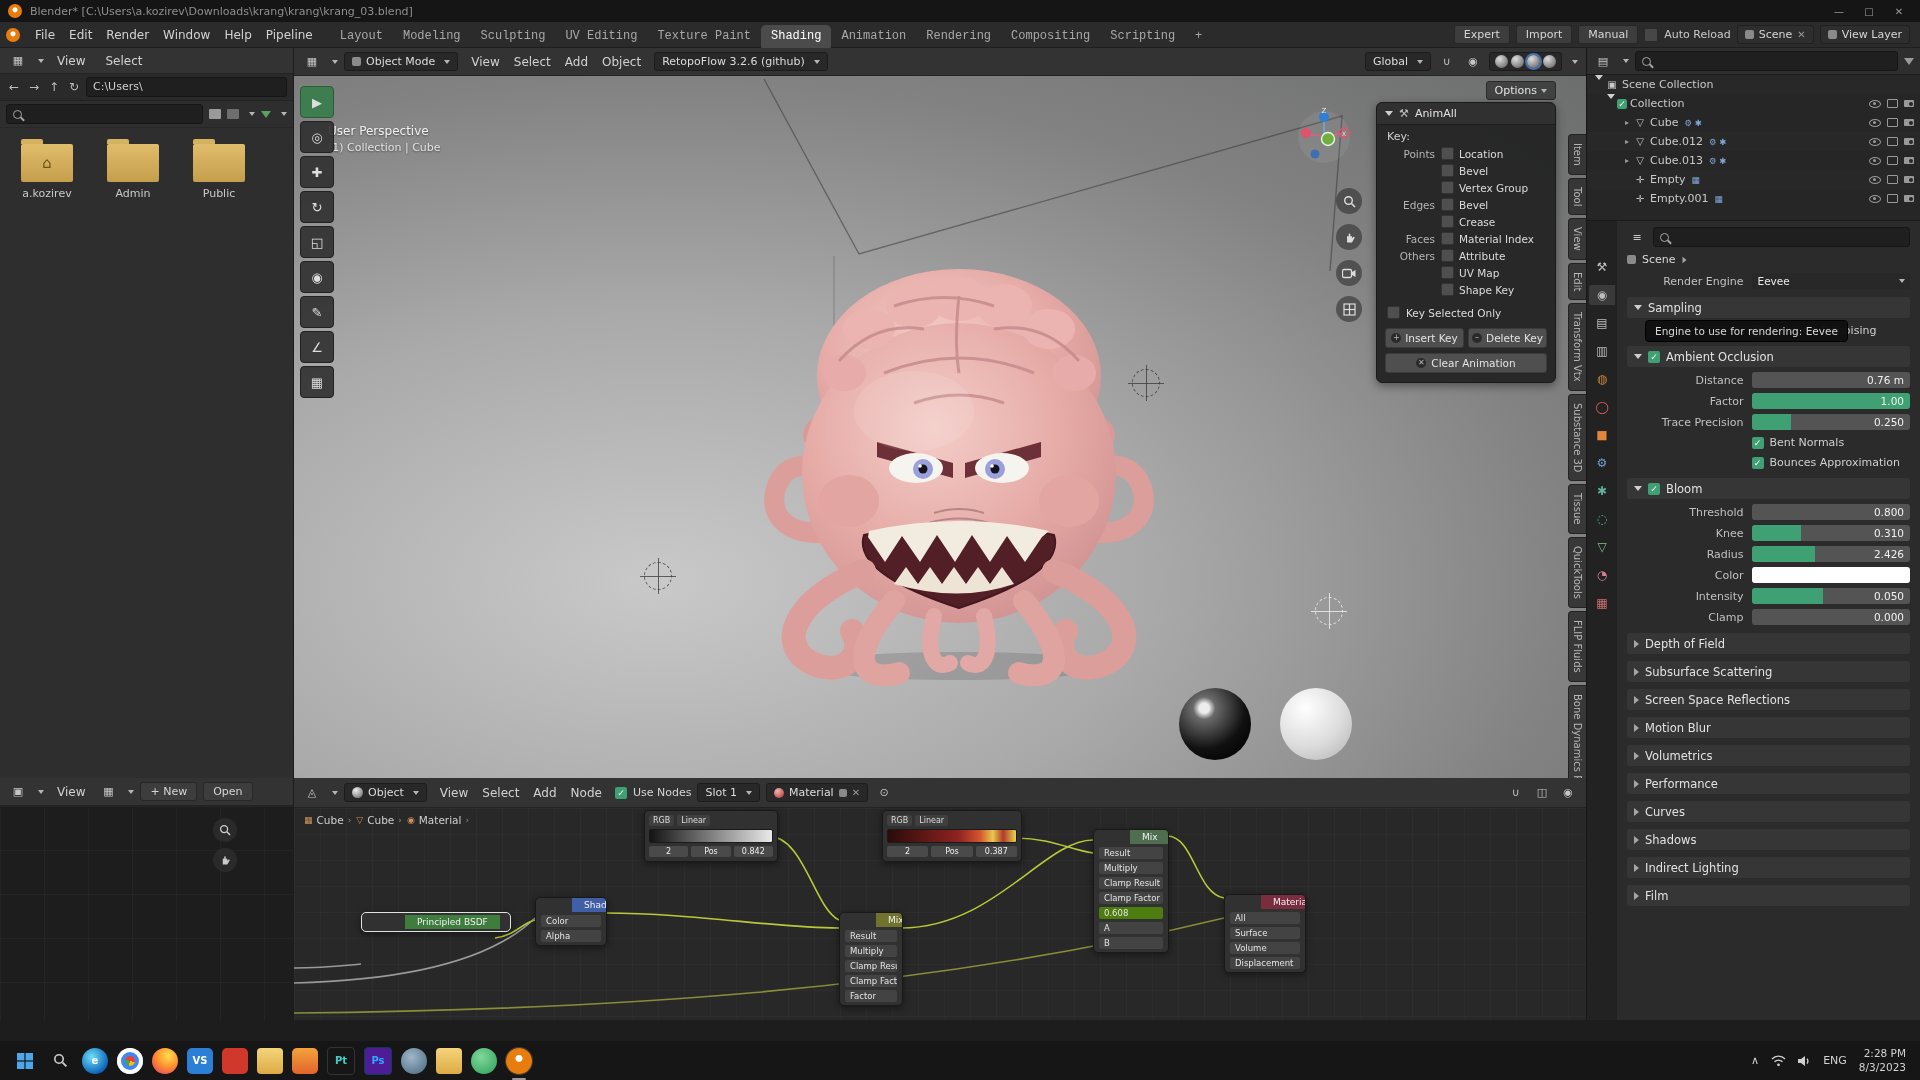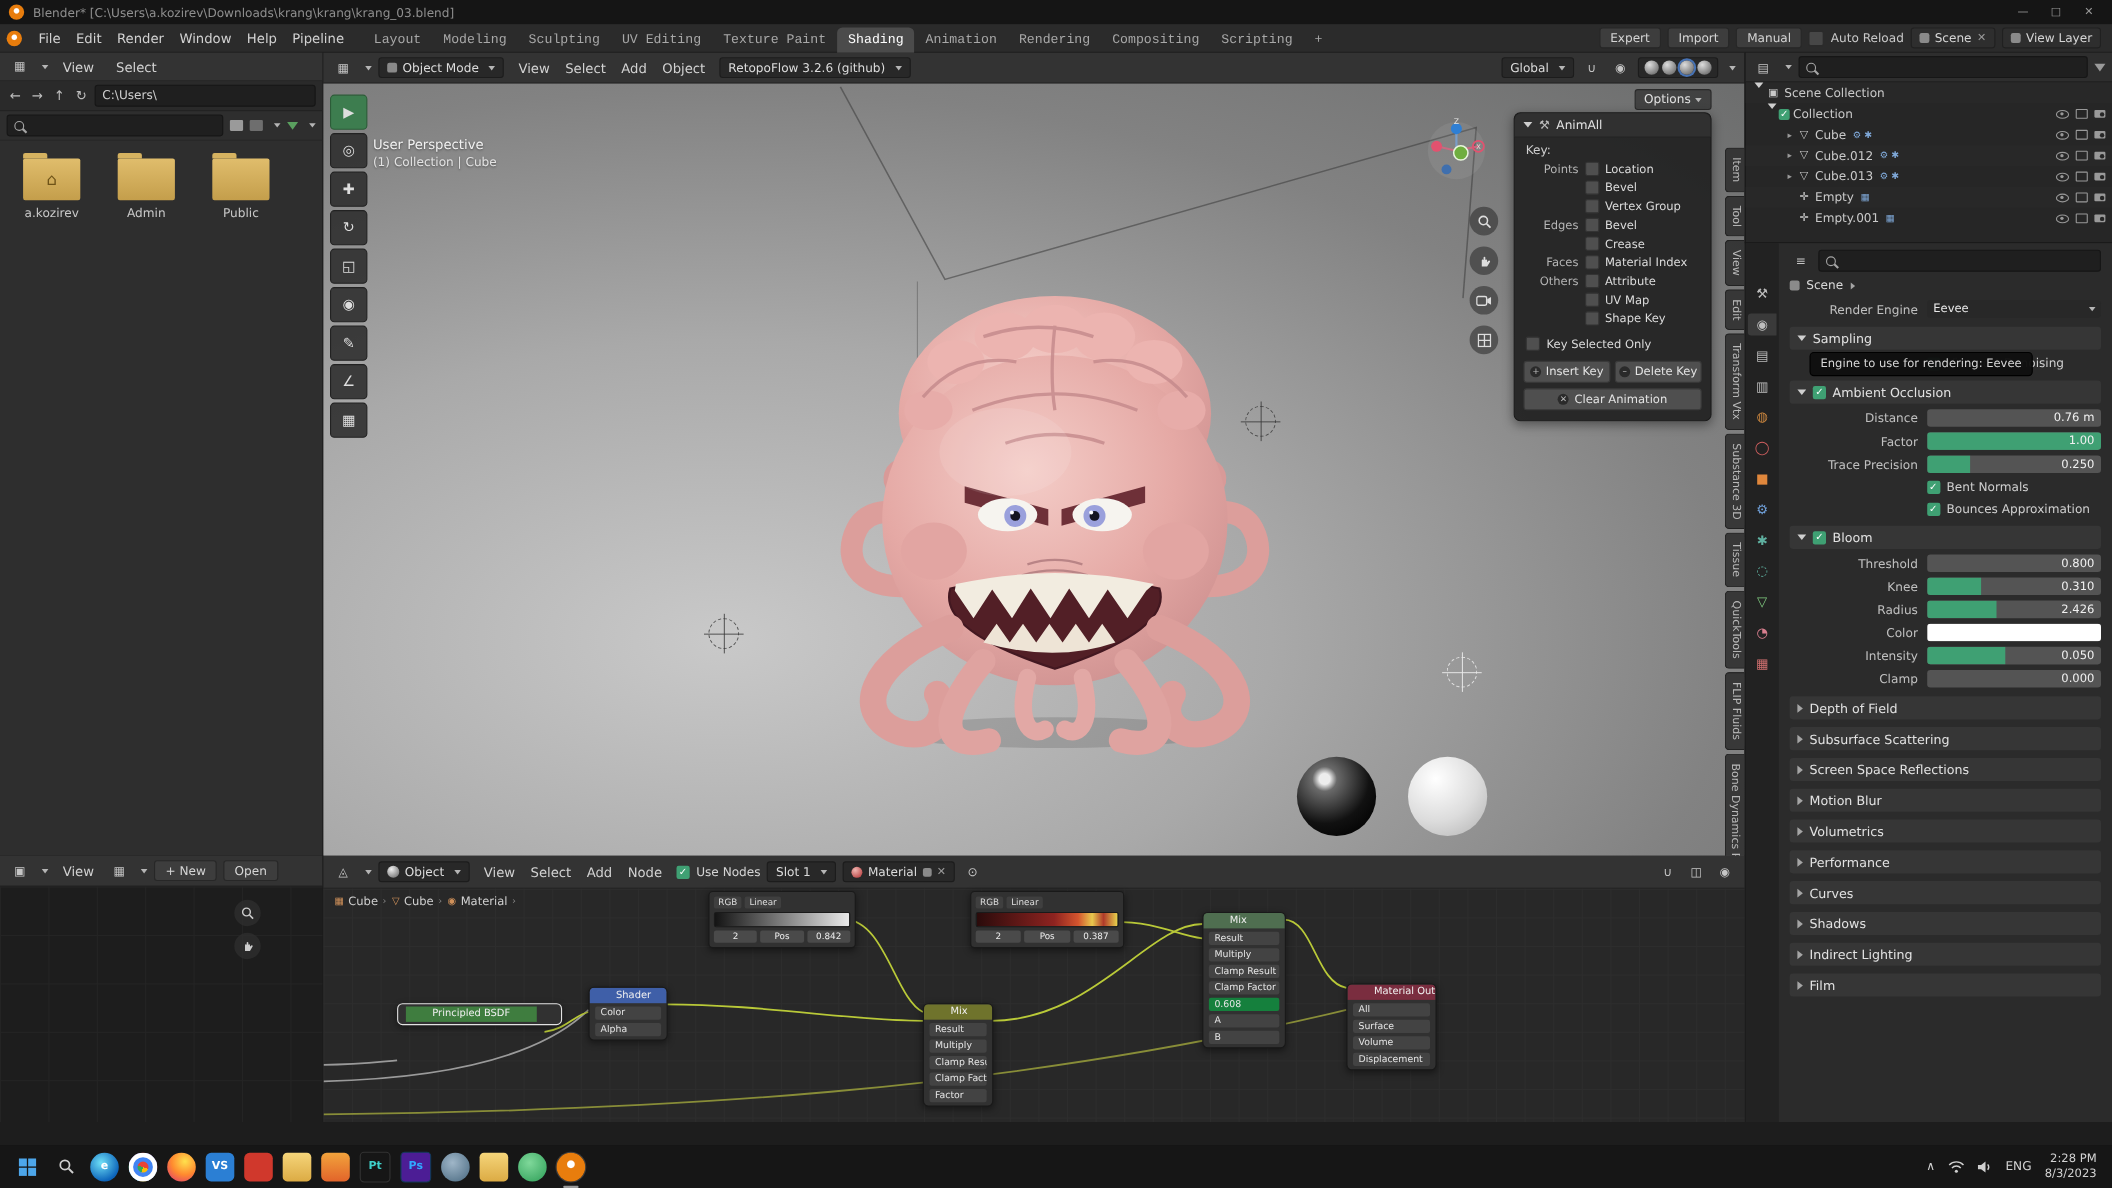--- a/index.html
+++ b/index.html
@@ -55,21 +55,21 @@
   #folders{display:flex;gap:20px;padding:16px 14px;}
   .fold{width:66px;text-align:center;}
   .ficon{width:52px;height:38px;margin:0 auto;position:relative;background:linear-gradient(#e0bd6c,#c49e4b);border-radius:2px;}
   .ficon::before{content:"";position:absolute;top:-5px;left:0;width:22px;height:5px;background:#d5b260;border-radius:2px 2px 0 0;}
   .fglyph{position:absolute;inset:0;font-size:15px;color:#6e5318;line-height:38px;text-align:center;}
   .fname{font-size:11px;color:#c9c9c9;margin-top:5px;}
   
   #vp{position:absolute;left:294px;top:48px;width:1292px;height:730px;box-sizing:border-box;}
   #vcanvas{position:absolute;left:0;top:28px;right:0;bottom:0;overflow:hidden;
     background:radial-gradient(ellipse at 28% 72%,#c9c9c9 0%,#a9a9a9 38%,#828282 70%,#6c6d6d 100%);}
-  #vpinfo{position:absolute;left:45px;top:12px;color:#f2f2f2;font-size:12px;text-shadow:0 1px 2px rgba(0,0,0,.45);margin-top:36px;}
+  #vpinfo{position:absolute;left:34px;top:12px;color:#f2f2f2;font-size:12px;text-shadow:0 1px 2px rgba(0,0,0,.45);margin-top:36px;}
   #vpinfo .l2{font-size:11px;color:#e3e3e3;margin-top:3px;}
   #vtools{position:absolute;left:6px;top:10px;display:flex;flex-direction:column;gap:3px;}
   .tool{width:32px;height:30px;background:rgba(44,44,44,.88);border-radius:4px;color:#dedede;
     display:flex;align-items:center;justify-content:center;font-size:13px;border:1px solid #222;}
   .tool.active{background:#3d7d4f;border-color:#2c5c38;}
   .optbtn{position:absolute;right:30px;top:5px;display:flex;align-items:center;background:rgba(58,58,58,.85);
     border:1px solid #2a2a2a;border-radius:3px;padding:2px 8px;font-size:11px;color:#e0e0e0;}
   #stabs{position:absolute;right:0;top:58px;display:flex;flex-direction:column;gap:3px;align-items:flex-end;}
   .stab{writing-mode:vertical-rl;background:rgba(43,43,43,.85);color:#b8b8b8;font-size:10px;
     padding:8px 3px;border-radius:4px 0 0 4px;border:1px solid #222;border-right:none;white-space:nowrap;}
@@ -151,21 +151,21 @@
   #shcanvas{position:absolute;left:0;top:30px;right:0;bottom:0;background:#282828;
     background-image:linear-gradient(#2d2d2d 1px,transparent 1px),linear-gradient(90deg,#2d2d2d 1px,transparent 1px);
     background-size:26px 26px;}
   #crumbs{position:absolute;left:10px;top:6px;display:flex;align-items:center;gap:5px;font-size:10.5px;color:#cfcfcf;z-index:3;}
   .crumb{display:flex;align-items:center;gap:4px;}
   .cicn{font-size:9px;color:#d0915a;}
   .csep{color:#8a8a8a;font-size:9px;}
   .node{position:absolute;background:#313131;border:1px solid #191919;border-radius:5px;
     box-shadow:0 2px 7px rgba(0,0,0,.45);overflow:hidden;z-index:2;}
   .node.sel{border-color:#e2e2e2;}
-  .nhdr{height:14px;line-height:14px;padding:0 24px;font-size:9px;color:#f0f0f0;white-space:nowrap;overflow:hidden;}
+  .nhdr{height:14px;line-height:14px;padding:0 12px;font-size:9px;color:#f0f0f0;white-space:nowrap;overflow:hidden;margin-left:36px;}
   .nrow{height:12px;line-height:12px;padding:0 5px;margin:3px 5px;background:#434343;border-radius:2px;
     font-size:8.5px;color:#e5e5e5;white-space:nowrap;overflow:hidden;}
   .n-principled{left:67px;top:104px;width:134px;}  .n-principled .nhdr{background:#3f7d3f;}
   .n-shader{left:241px;top:89px;width:70px;}       .n-shader .nhdr{background:#3f5fa8;}
   .n-mix1{left:545px;top:104px;width:62px;}        .n-mix1 .nhdr{background:#6f732c;}
   .n-mix2{left:799px;top:21px;width:74px;}         .n-mix2 .nhdr{background:#4f6e50;}
   .n-output{left:930px;top:86px;width:80px;}       .n-output .nhdr{background:#7a2d3f;}
   .ramp{position:absolute;background:#313131;border:1px solid #191919;border-radius:4px;padding:4px;z-index:2;
     box-shadow:0 2px 7px rgba(0,0,0,.45);}
   .r1{left:350px;top:2px;width:124px;}
@@ -1116,21 +1116,21 @@
         <div class="nhdr">Mix</div>
         <div>
   <div class="nrow">Result</div>
 
   <div class="nrow">Multiply</div>
 
   <div class="nrow">Clamp Result</div>
 
   <div class="nrow">Clamp Factor</div>
 
-  <div class="nrow" style="background: #15803d;">0.608</div>
+  <div class="nrow" style="background: #4d7c0f;">0.608</div>
 
   <div class="nrow">A</div>
 
   <div class="nrow">B</div>
 </div>
       </div>
       <div class="node n-output">
         <div class="nhdr">Material Output</div>
         <div>
   <div class="nrow">All</div>

